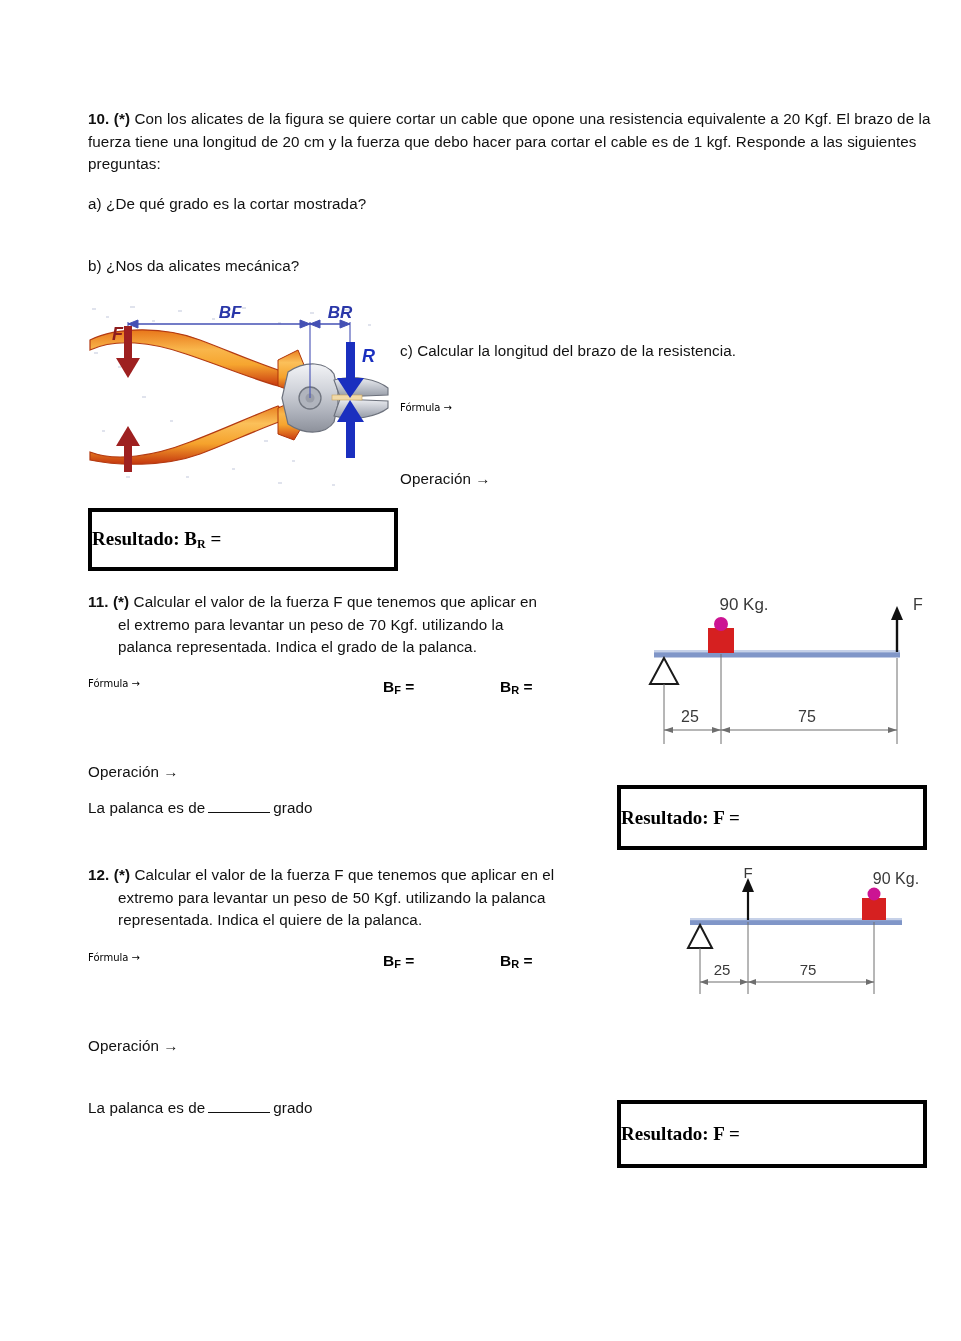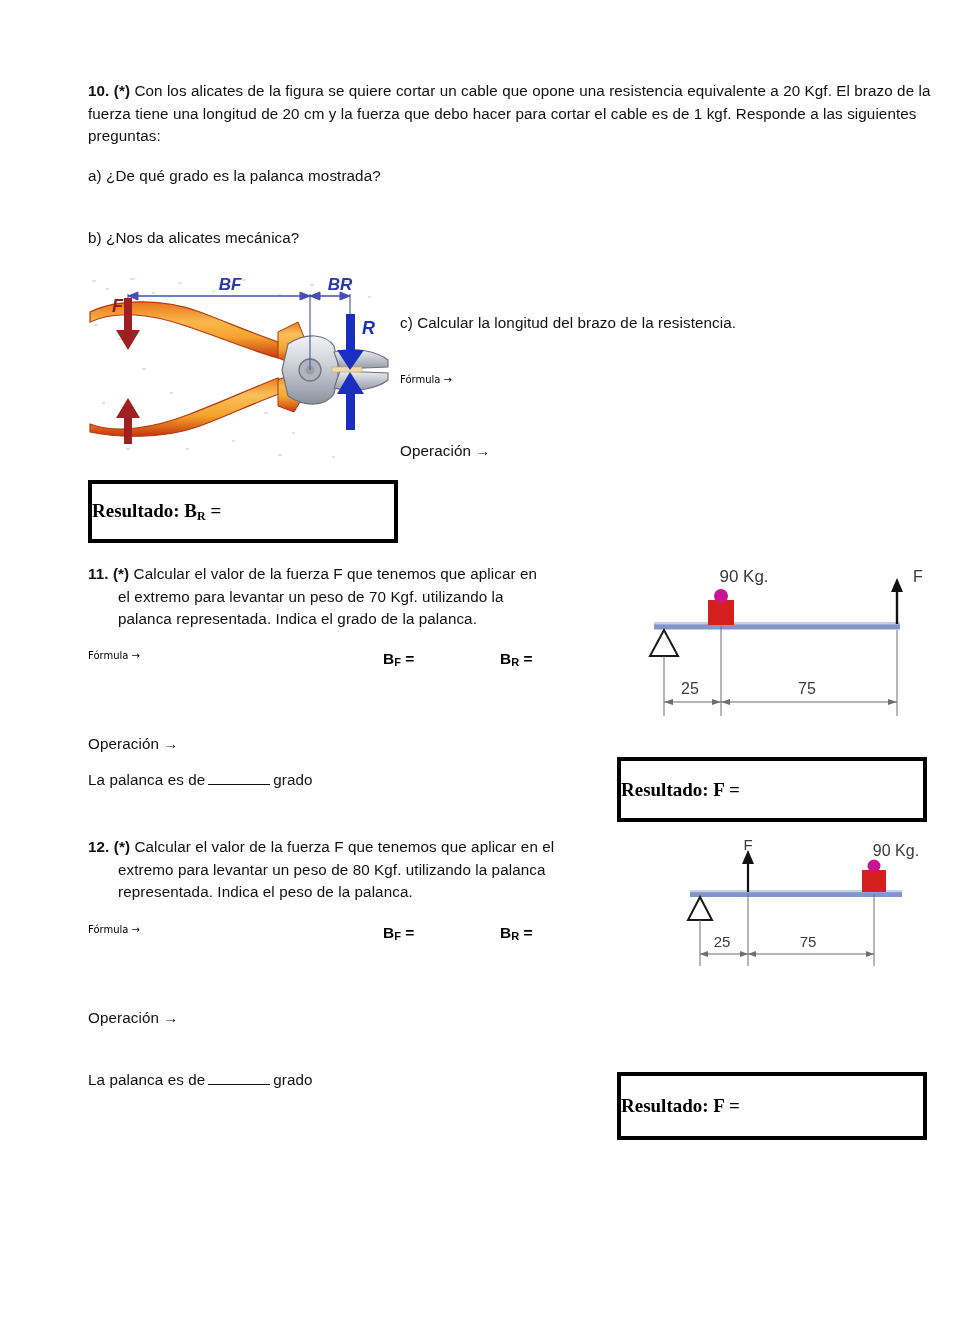--- a/index.html
+++ b/index.html
@@ -10,21 +10,21 @@
   }
   body {
     width: 961px;
     height: 1341px;
     position: relative;
     font-family: "Liberation Sans", sans-serif;
     color: #000000;
     overflow: hidden;
   }
 
-  .abs { position: absolute; }
+  .abs { position: absolute; margin-top: 28px; }
 
   
   .qtext {
     font-size: 15.2px;
     line-height: 22.5px;
     color: #111;
     letter-spacing: 0.1px;
   }
   .script-font {
     font-family: "DejaVu Sans", sans-serif;
@@ -77,21 +77,21 @@
 </style>
 </head>
 <body>
 
 <div class="abs qtext" style="left:88px; top:80px; width:848px;">
   <span style="font-weight:bold;">10.</span>
   <span style="font-weight:bold;">(*)</span>
   <span>Con los alicates de la figura se quiere cortar un cable que opone  una resistencia equivalente a 20 Kgf. El brazo de la fuerza tiene una longitud de  20 cm y la fuerza que debo hacer para cortar el cable es de 1 kgf. Responde a las siguientes preguntas:</span>
 </div>
 
-<div class="abs qtext" style="left:88px; top:165px; width:500px;">a) ¿De qué grado es la palanca mostrada?</div>
+<div class="abs qtext" style="left:88px; top:165px; width:500px;">a) ¿De qué grado es la cortar mostrada?</div>
 
 <div class="abs qtext" style="left:88px; top:227px; width:500px;">b) ¿Nos da alicates mecánica?</div>
 
 <div class="abs" id="pliers-figure" style="left:82px; top:272px;">
   <svg width="310" height="195" viewBox="0 0 310 195" xmlns="http://www.w3.org/2000/svg">
     <defs>
       <linearGradient id="handleGrad" x1="0" y1="0" x2="0" y2="1">
         <stop offset="0%" stop-color="#e8761a"></stop>
         <stop offset="35%" stop-color="#f9b64b"></stop>
         <stop offset="62%" stop-color="#f6a52f"></stop>
@@ -281,22 +281,22 @@
 <div class="abs result-box" style="left:617px; top:757px; width:310px; height:65px;">
   <span class="rtext">Resultado: F =</span>
 </div>
 
 <div class="abs qtext" style="left:88px; top:836px; width:570px;">
   <div>
     <span style="font-weight:bold;">12.</span>
     <span style="font-weight:bold;">(*)</span>
     <span>Calcular el valor de la fuerza F que tenemos que aplicar en el</span>
   </div>
-  <div style="padding-left:30px;">extremo para levantar un peso de 80 Kgf. utilizando la palanca</div>
-  <div style="padding-left:30px;">representada. Indica el peso de la palanca.</div>
+  <div style="padding-left:30px;">extremo para levantar un peso de 50 Kgf. utilizando la palanca</div>
+  <div style="padding-left:30px;">representada. Indica el quiere de la palanca.</div>
 </div>
 
 <div class="abs script-font" style="left:88px; top:924px;">Fórmula →</div>
 
 <div class="abs bsub" style="left:383px; top:924px;">
   <span>B</span><sub>F</sub><span> =</span>
 </div>
 <div class="abs bsub" style="left:500px; top:924px;">
   <span>B</span><sub>R</sub><span> =</span>
 </div>

